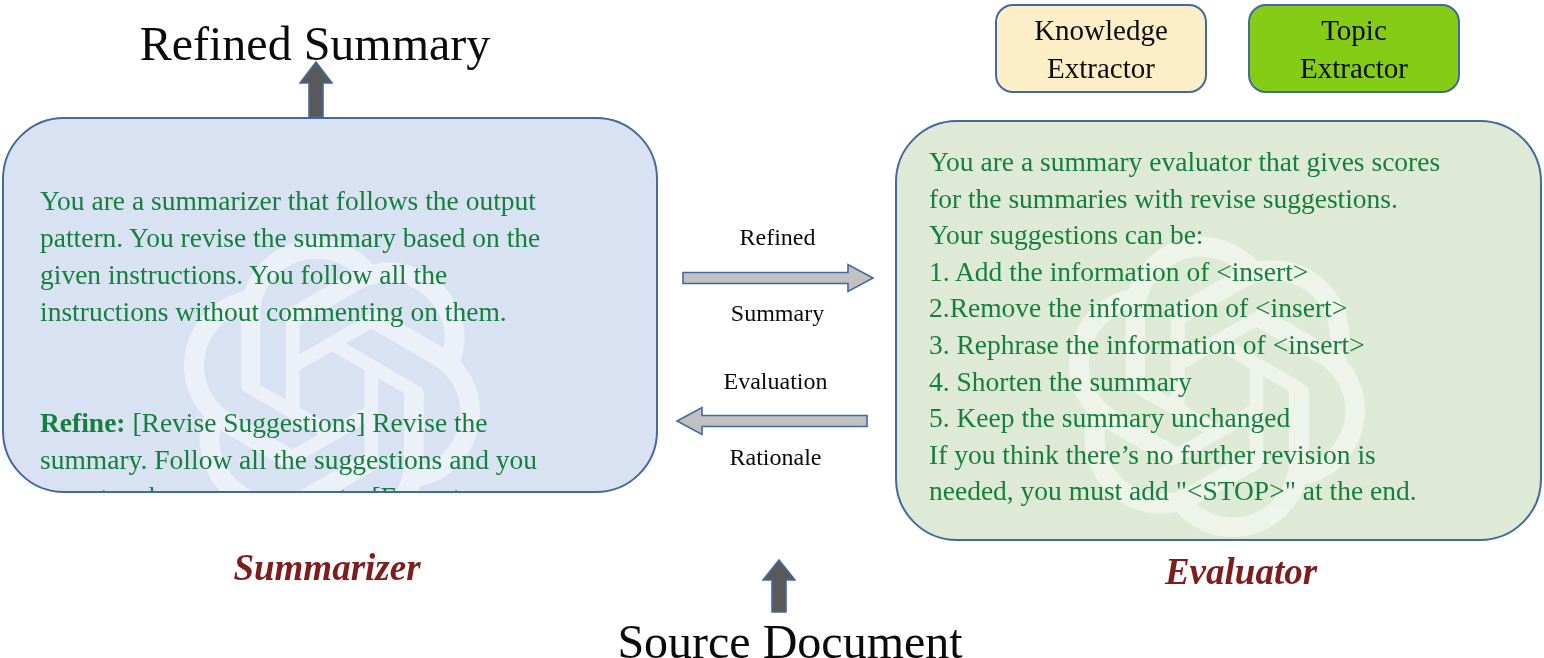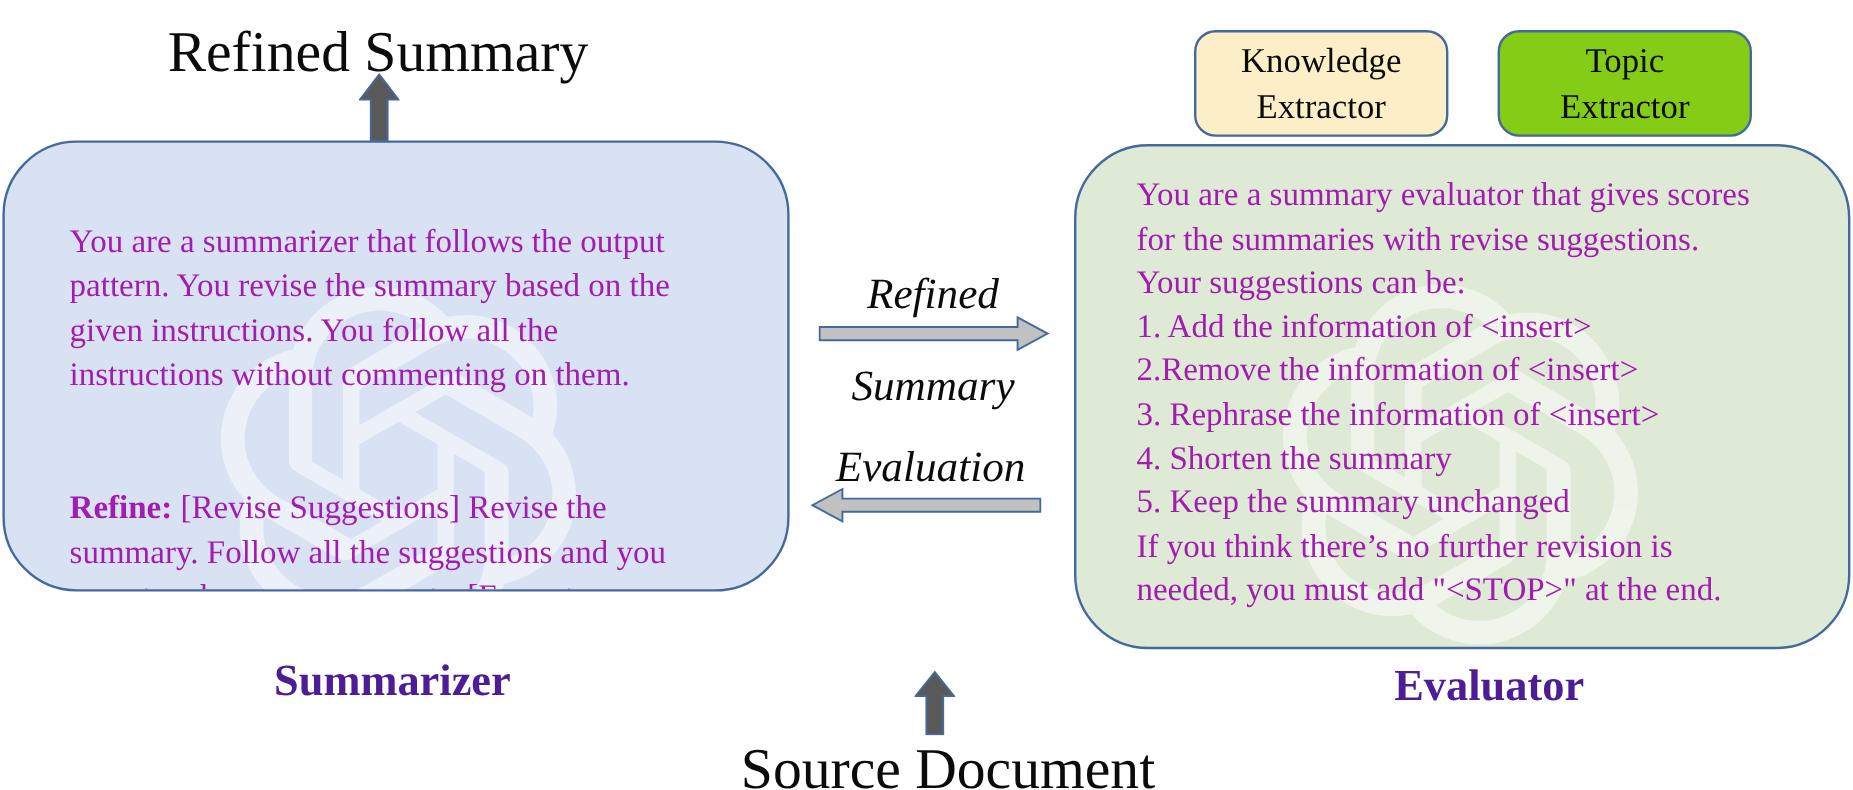--- a/index.html
+++ b/index.html
@@ -17,36 +17,36 @@
   }
   .summarizer-box{left:2px;top:117px;width:656px;height:376px;background:#d9e2f3;}
   .evaluator-box{left:895px;top:120px;width:647px;height:421px;background:#dfead6;}
 
   .watermark{position:absolute;opacity:0.5;pointer-events:none;}
   .summarizer-box .watermark{left:108px;top:120px;}
   .evaluator-box .watermark{left:100px;top:115px;}
 
   .prompt-text{
     position:relative;padding:26px 30px 0 36px;
-    font-size:27.5px;line-height:37px;white-space:pre-line;color:#a21caf;margin-left:18px;
+    font-size:27.5px;line-height:37px;white-space:pre-line;color:#15803d;
   }
   .evaluator-box .prompt-text{padding:22px 24px 0 32px;font-size:27.5px;line-height:36.6px;}
   .refine-para{margin-top:37px;}
   .bold{font-weight:bold;}
 
   
   .big-label{font-size:48px;color:#0b0b0b;}
-  .caption{font-size:37px;font-weight:bold;color:#4c1d95;}
-  .flow-label{font-size:36px;color:#0b0b0b;font-style:italic;}
+  .caption{font-size:37px;font-weight:bold;color:#7f1d1d;font-style:italic;}
+  .flow-label{font-size:24px;color:#0b0b0b;}
 
   
   .badge{
     position:absolute;border:2.5px solid #44699d;border-radius:18px;box-sizing:border-box;
     display:flex;align-items:center;justify-content:center;
-    font-size:29px;line-height:38px;white-space:pre-line;text-align:center;color:#0b0b0b;margin-top:21px;
+    font-size:29px;line-height:38px;white-space:pre-line;text-align:center;color:#0b0b0b;
   }
   .badge-knowledge{left:995px;top:4px;width:212px;height:89px;background:#fcefc8;}
   .badge-topic{left:1248px;top:4px;width:212px;height:89px;background:#84cc16;}
 
   svg{display:block;}
 </style>
 </head>
 <body>
 
 <div class="canvas">
@@ -85,20 +85,21 @@
     </svg>
   </div>
   <div class="abs flow-label center" style="left:675px;top:300px;width:205px;">Summary</div>
 
   <div class="abs flow-label center" style="left:668px;top:368px;width:215px;">Evaluation</div>
   <div class="abs" style="left:675px;top:406px;">
     <svg width="193" height="30" viewBox="0 0 193 30">
       <polygon points="192,9.5 27,9.5 27,1.5 2,15 27,28.5 27,20.5 192,20.5" fill="#c1c1c1" stroke="#44699d" stroke-width="1.6"></polygon>
     </svg>
   </div>
+  <div class="abs flow-label center" style="left:668px;top:444px;width:215px;">Rationale</div>
 
   <div class="badge badge-knowledge">Knowledge
 Extractor</div>
   <div class="badge badge-topic">Topic
 Extractor</div>
 
   <div class="prompt-box evaluator-box">
     <div class="watermark">
       <svg width="440" height="300" viewBox="0 0 24 24" preserveAspectRatio="xMidYMid meet">
         <path fill="#ffffff" d="M22.2819 9.8211a5.9847 5.9847 0 0 0-.5157-4.9108 6.0462 6.0462 0 0 0-6.5098-2.9A6.0651 6.0651 0 0 0 4.9807 4.1818a5.9847 5.9847 0 0 0-3.9977 2.9 6.0462 6.0462 0 0 0 .7427 7.0966 5.98 5.98 0 0 0 .511 4.9107 6.051 6.051 0 0 0 6.5146 2.9001A5.9847 5.9847 0 0 0 13.2599 24a6.0557 6.0557 0 0 0 5.7718-4.2058 5.9894 5.9894 0 0 0 3.9977-2.9001 6.0557 6.0557 0 0 0-.7475-7.073zM13.2599 22.4301a4.4755 4.4755 0 0 1-2.8764-1.04l.1419-.0804 4.7783-2.7582a.7948.7948 0 0 0 .3927-.6813v-6.7369l2.02 1.1686a.071.071 0 0 1 .038.0615v5.5826a4.504 4.504 0 0 1-4.4945 4.4944zm-9.6607-4.1254a4.4708 4.4708 0 0 1-.5346-3.0137l.142.0852 4.783 2.7582a.7712.7712 0 0 0 .7806 0l5.8428-3.3685v2.3324a.0804.0804 0 0 1-.0332.0615L9.74 19.9502a4.4992 4.4992 0 0 1-6.1408-1.6455zM2.3408 7.8956a4.485 4.485 0 0 1 2.3655-1.9728V11.6a.7664.7664 0 0 0 .3879.6765l5.8144 3.3543-2.0201 1.1685a.0757.0757 0 0 1-.071 0l-4.8303-2.7865A4.504 4.504 0 0 1 2.3408 7.8956zm16.5963 3.8558L13.1038 8.364 15.1192 7.2a.0757.0757 0 0 1 .071 0l4.8303 2.7913a4.4944 4.4944 0 0 1-.6765 8.1042v-5.6772a.79.79 0 0 0-.407-.667zm2.0107-3.0231l-.142-.0852-4.7735-2.7818a.7759.7759 0 0 0-.7854 0L9.409 9.2297V6.8974a.0662.0662 0 0 1 .0284-.0615l4.8303-2.7866a4.4992 4.4992 0 0 1 6.6802 4.66zM8.3065 12.863l-2.02-1.1638a.0804.0804 0 0 1-.038-.0567V6.0742a4.4992 4.4992 0 0 1 7.3757-3.4537l-.142.0805L8.704 5.459a.7948.7948 0 0 0-.3927.6813zm1.0976-2.3654l2.602-1.4998 2.6069 1.4998v2.9994l-2.5974 1.4997-2.6067-1.4997z"></path>

